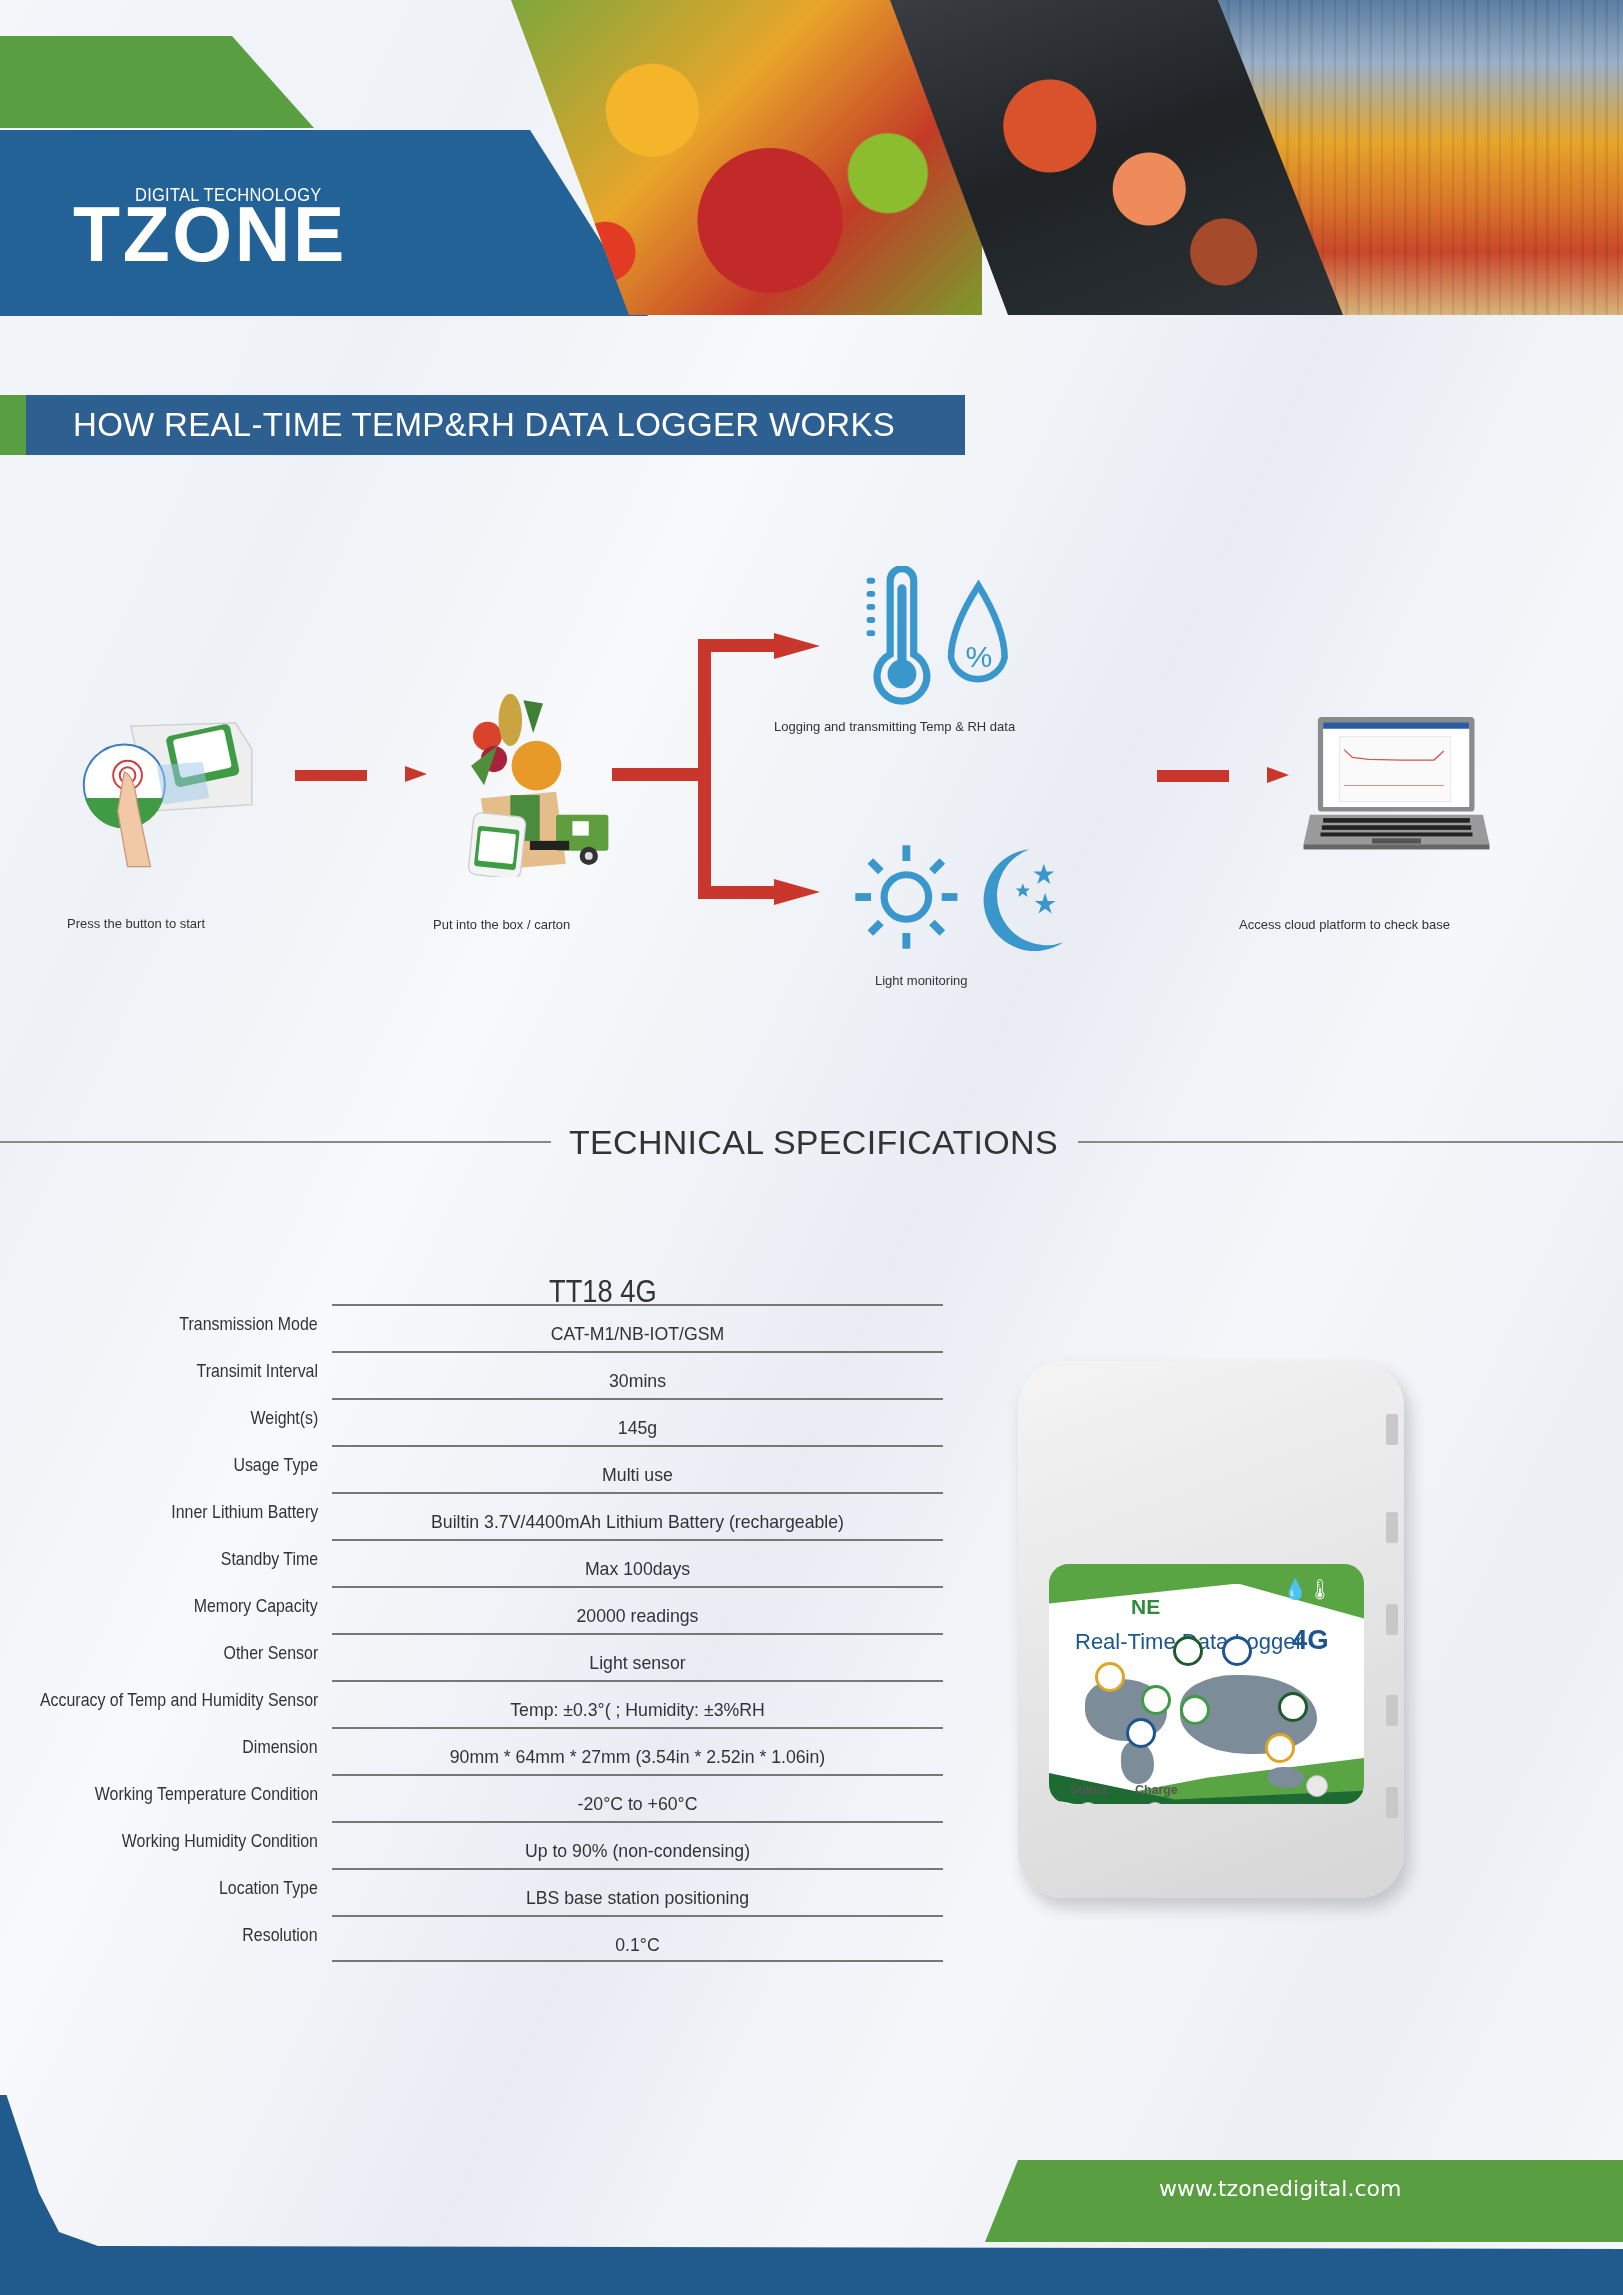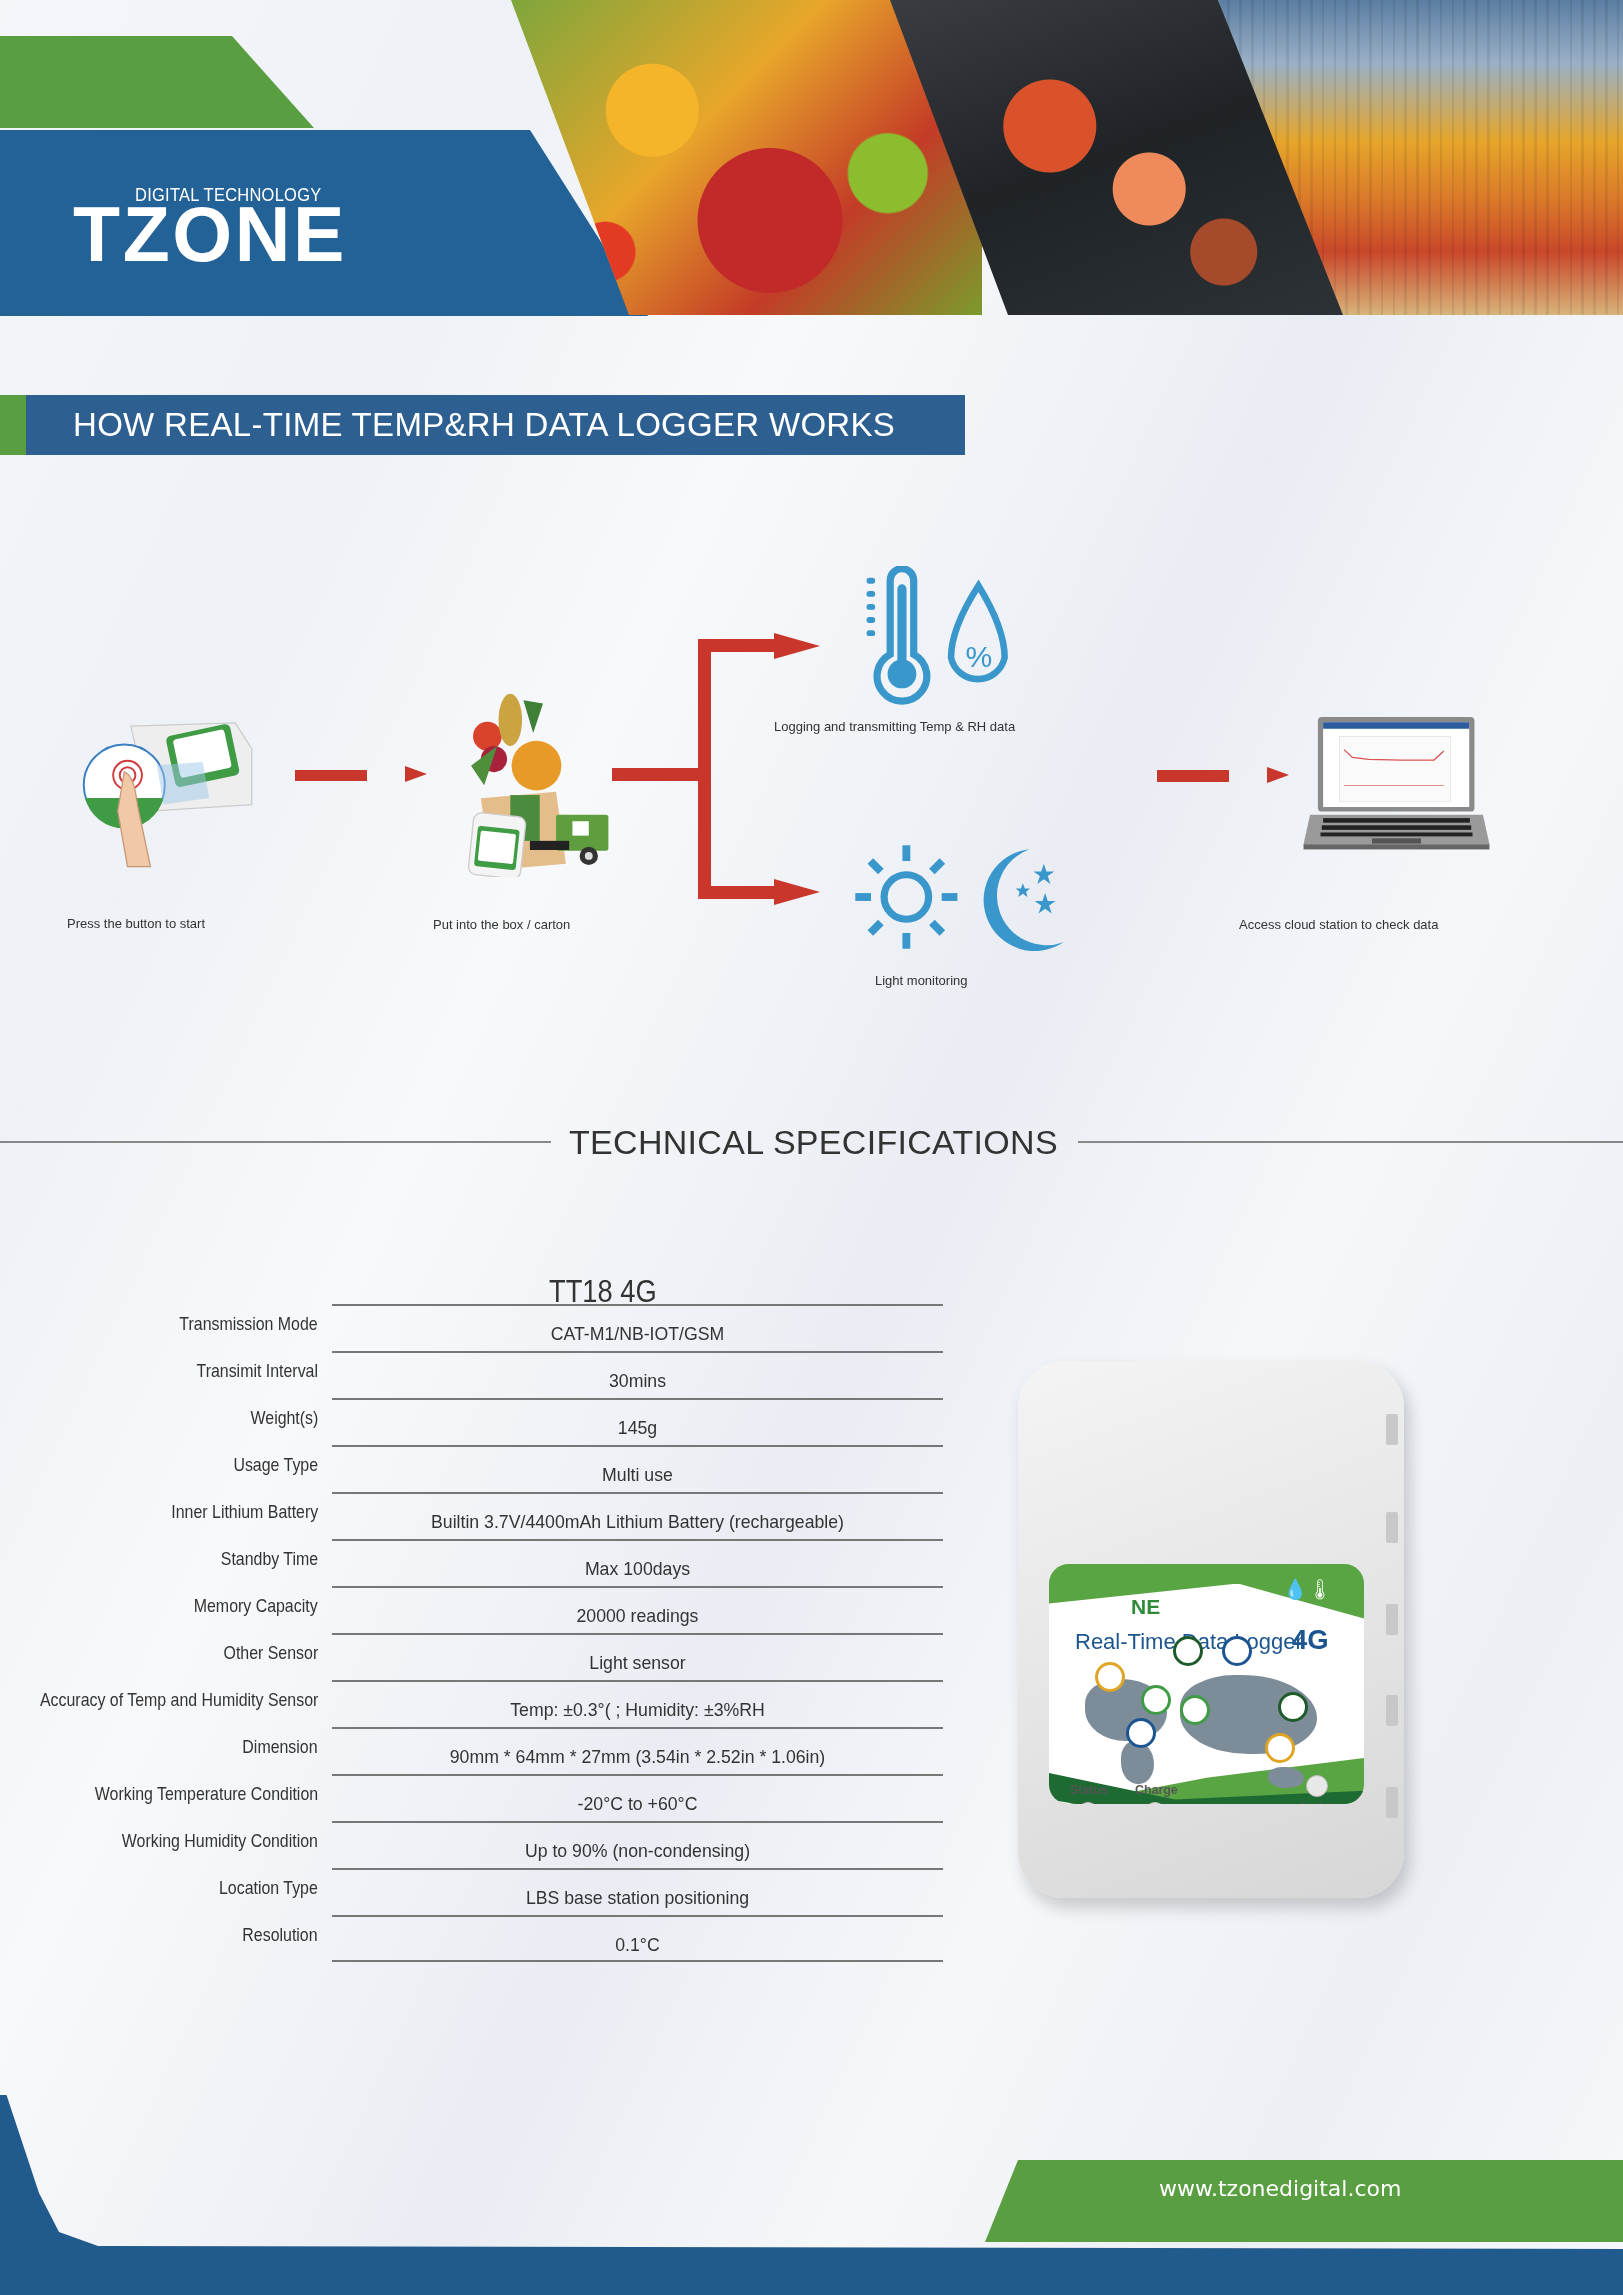--- a/index.html
+++ b/index.html
@@ -265,21 +265,21 @@
         <rect x="28" y="166" width="229" height="7"></rect>
         <rect x="26" y="177" width="233" height="6"></rect>
     </g>
     <rect x="105" y="186" width="75" height="8" fill="#555"></rect>
     <rect x="0" y="195" width="285" height="8" fill="#666"></rect>
   </svg>
 </div>
 
 <div class="abs step-label" style="left:67px; top:916px;">Press the button to start</div>
 <div class="abs step-label" style="left:433px; top:917px;">Put into the box / carton</div>
-<div class="abs step-label" style="left:1239px; top:917px;">Access cloud station to check data</div>
+<div class="abs step-label" style="left:1239px; top:917px;">Access cloud platform to check base</div>
 
 <div class="abs tech-line" style="left:0; width:551px;"></div>
 <div class="abs tech-title">TECHNICAL SPECIFICATIONS</div>
 <div class="abs tech-line" style="left:1078px; width:546px;"></div>
 <div class="abs model">TT18 4G</div>
 
 <div class="abs spec-table">
   <div class="spec-row">
       <div class="rule"></div>
       <span class="lbl">Transmission Mode</span>

